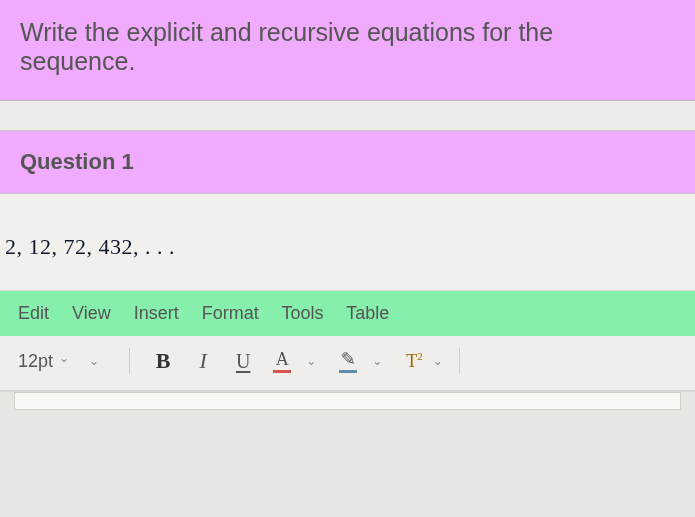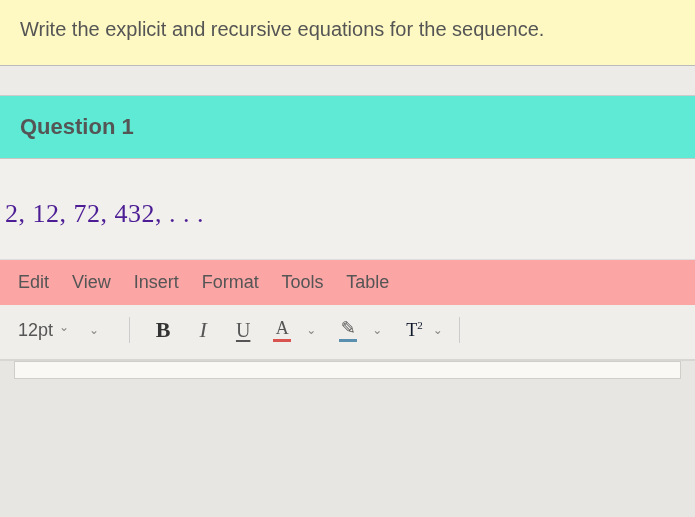--- a/index.html
+++ b/index.html
@@ -5,51 +5,51 @@
     * { box-sizing: border-box; margin: 0; padding: 0; }
     body {
       font-family: -apple-system, BlinkMacSystemFont, "Segoe UI", Helvetica, Arial, sans-serif;
       background: #e8e6e2;
       width: 695px;
       height: 517px;
       overflow: hidden;
       color: #4a4a4a;
     }
     .instructions {
-      background: #fef9c3;
+      background: #f0abfc;
       padding: 18px 20px 24px 20px;
-      font-size: 20px;
+      font-size: 25px;
       color: #555;
       border-bottom: 1px solid #bbb;
     }
     .spacer-band {
       background: #ecebe7;
       height: 30px;
       border-bottom: 1px solid #ccc;
     }
     .question-header {
-      background: #5eead4;
+      background: #f0abfc;
       padding: 18px 20px;
       font-size: 22px;
       font-weight: 600;
       color: #555;
       border-bottom: 1px solid #c8c6c2;
     }
     .question-body {
       background: #f2f0ec;
       padding: 40px 0 30px 5px;
     }
     .sequence {
       font-family: Georgia, "Times New Roman", serif;
-      font-size: 26px;
-      color: #4c1d95;
+      font-size: 22px;
+      color: #0f172a;
       letter-spacing: 0.5px;
     }
     .editor-menubar {
-      background: #fca5a5;
+      background: #86efac;
       padding: 12px 18px;
       font-size: 18px;
       color: #555;
       border-top: 1px solid #ddd;
     }
     .editor-menubar span {
       margin-right: 18px;
       cursor: pointer;
     }
     .editor-toolbar {
@@ -98,21 +98,21 @@
       cursor: pointer;
       margin-right: 2px;
     }
     .tb-color-letter { font-size: 18px; line-height: 1; color: #555; }
     .tb-color-bar { width: 18px; height: 3px; background: #d9534f; margin-top: 2px; }
     .tb-color-bar.blue { background: #5b8fb0; }
     .tb-highlight-icon { font-size: 18px; line-height: 1; color: #555; }
     .tb-super {
       font-family: Georgia, serif;
       font-size: 18px;
-      color: #0f172a;
+      color: #a16207;
       cursor: pointer;
     }
     .tb-super sup { font-size: 11px; }
     .editor-area {
       background: #f9f8f5;
       border: 1px solid #d0cec9;
       margin: 0 14px;
       height: 18px;
     }
   </style>

